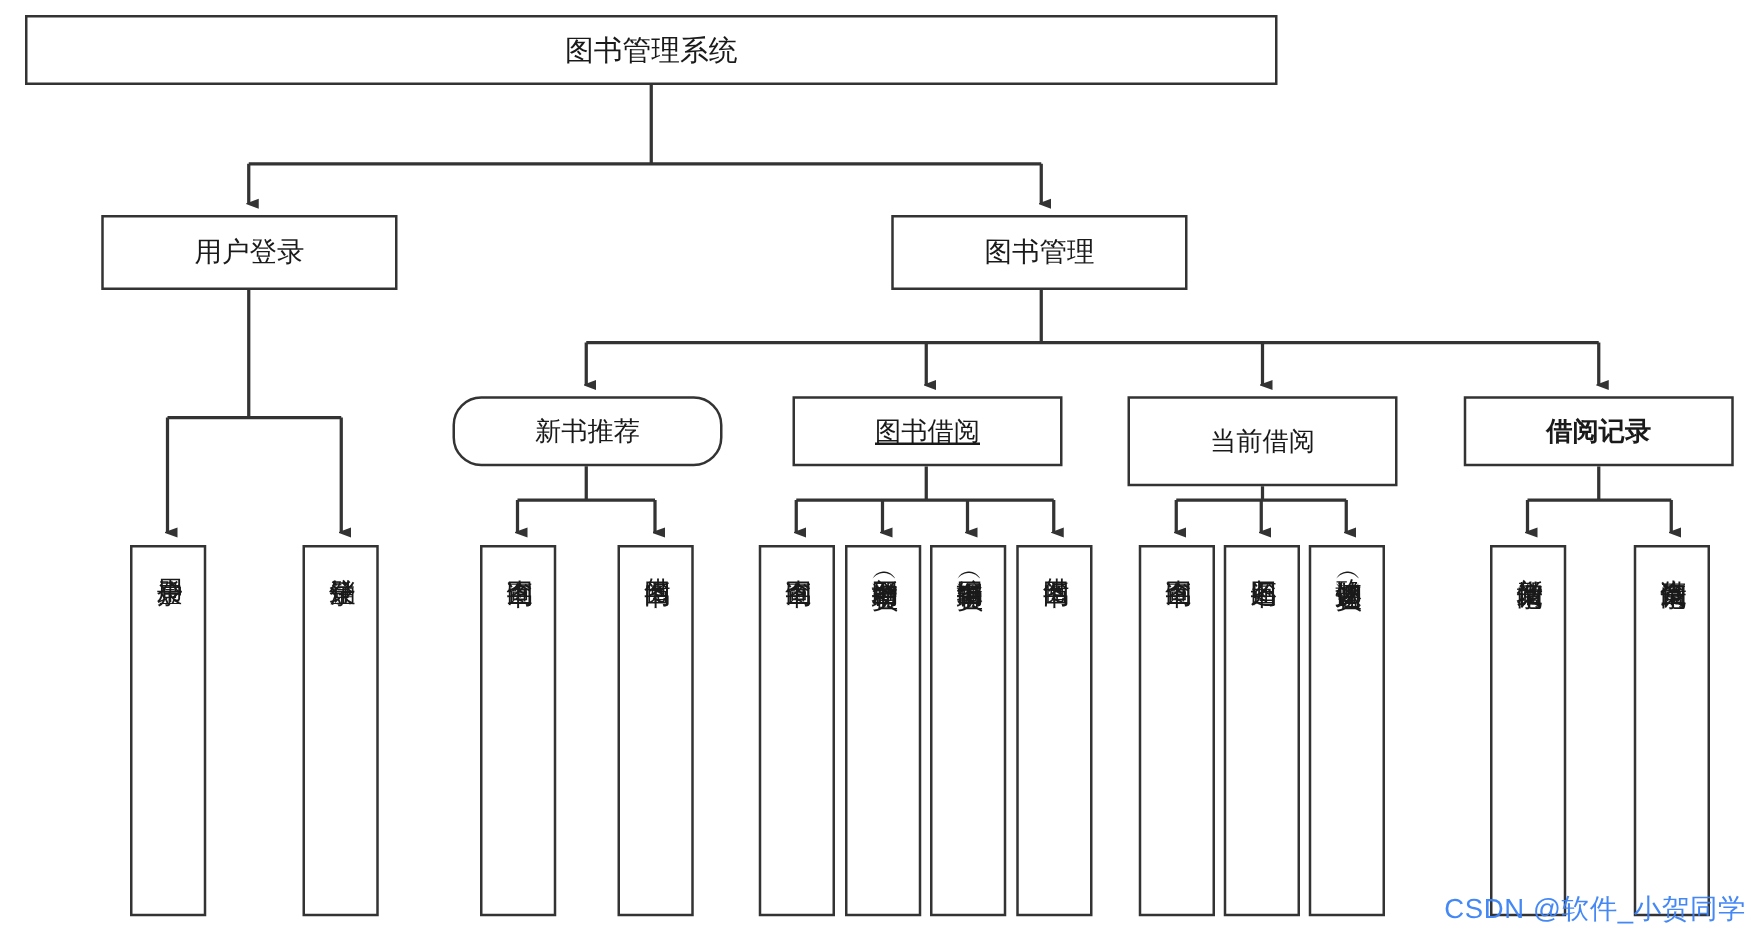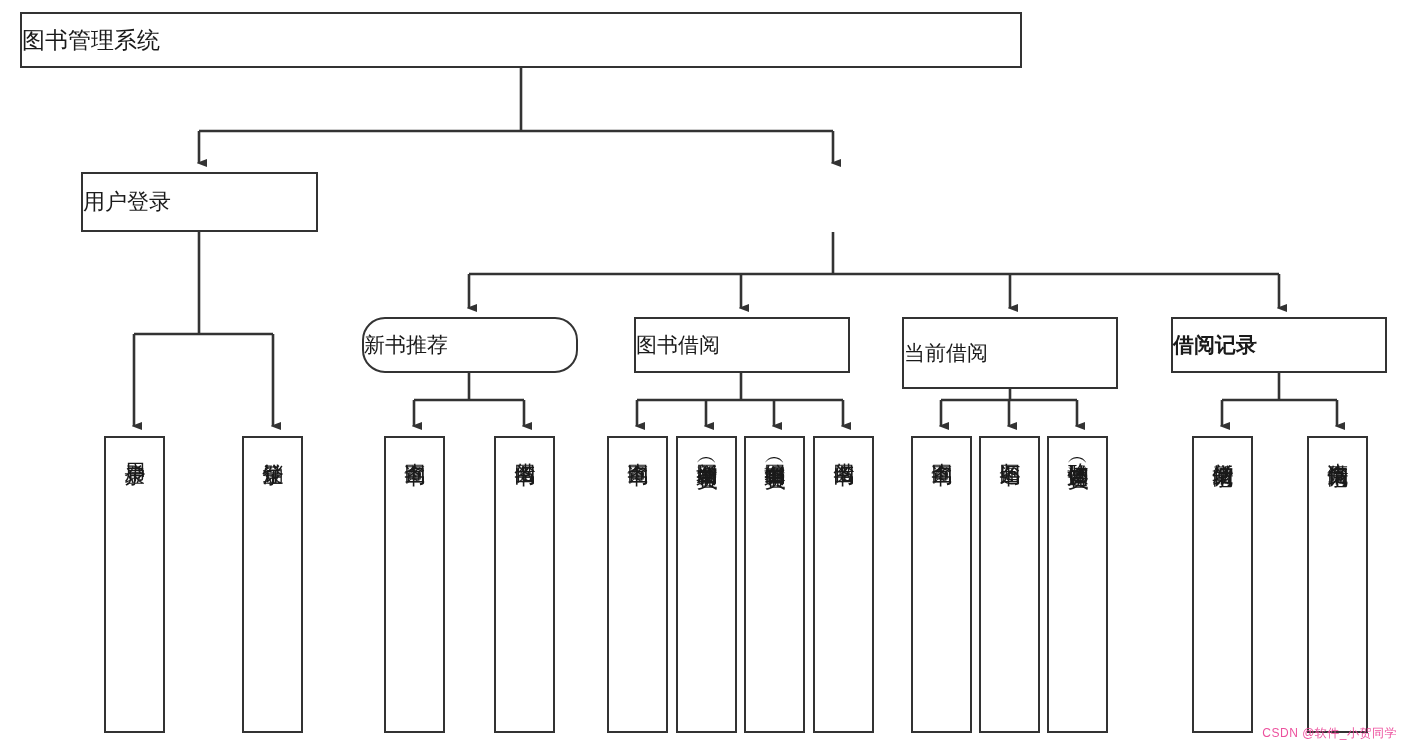--- a/index.html
+++ b/index.html
@@ -23,20 +23,21 @@
     height: 747px;
     pointer-events: none;
   }
   .node {
     position: absolute;
     box-sizing: border-box;
     border: 2px solid #333333;
     background: #ffffff;
     display: flex;
     align-items: center;
+    justify-content: center;
     color: #1a1a1a;
     z-index: 2;
   }
   .node.root {
     font-size: 23px;
   }
   .node.l1 {
     font-size: 22px;
   }
   .node.l2 {
@@ -53,22 +54,22 @@
     writing-mode: vertical-rl;
     text-orientation: upright;
     letter-spacing: 1px;
     white-space: nowrap;
     display: block;
   }
   .watermark {
     position: absolute;
     right: 8px;
     bottom: 5px;
-    font-size: 12px;
-    color: #ec4899;
+    font-size: 22px;
+    color: #3b82f6;
     opacity: 0.95;
     z-index: 5;
     white-space: nowrap;
     letter-spacing: 0.5px;
   }
 </style>
 </head>
 <body>
 
 <div id="canvas">
@@ -123,25 +124,28 @@
     </g>
   </svg>
 
   <div class="node root" style="left:20px; top:12px; width:1002px; height:56px;">
     <span>图书管理系统</span>
   </div>
 
   <div class="node l1" style="left:81px; top:172px; width:237px; height:60px;">
     <span>用户登录</span>
   </div>
+  <div class="node l1" style="left:713px; top:172px; width:237px; height:60px;">
+    <span>图书管理</span>
+  </div>
 
   <div class="node l2" style="left:362px; top:317px; width:216px; height:56px;border-radius:23px;">
     <span>新书推荐</span>
   </div>
-  <div class="node l2" style="left:634px; top:317px; width:216px; height:56px;">
+  <div class="node l2" style="left:634px; top:317px; width:216px; height:56px;text-decoration:underline;">
     <span>图书借阅</span>
   </div>
   <div class="node l2" style="left:902px; top:317px; width:216px; height:72px;">
     <span>当前借阅</span>
   </div>
   <div class="node l2" style="left:1171px; top:317px; width:216px; height:56px;font-weight:bold;">
     <span>借阅记录</span>
   </div>
 
   <div class="node leaf" style="left:104px; top:436px; width:61px; height:297px;">

